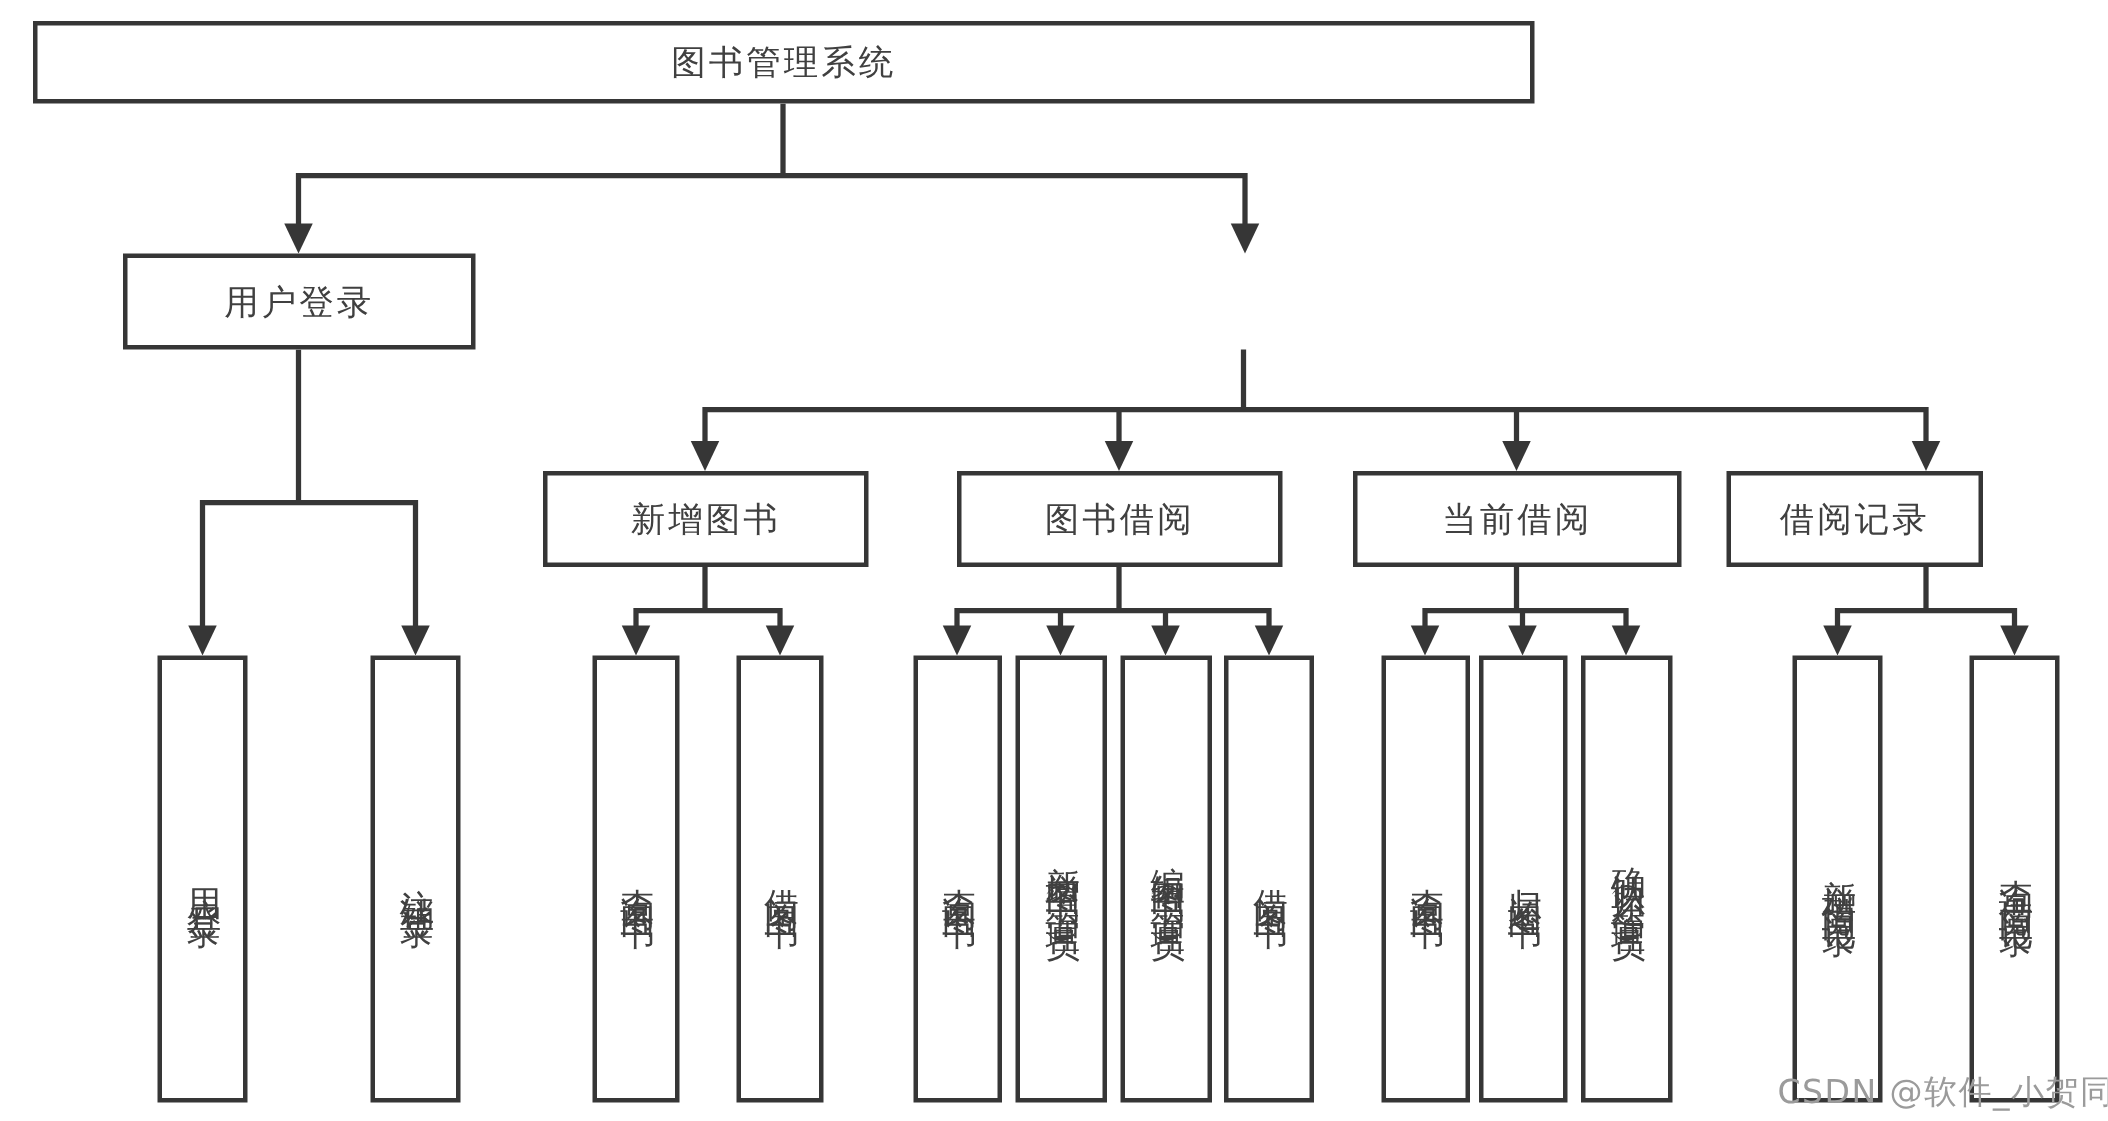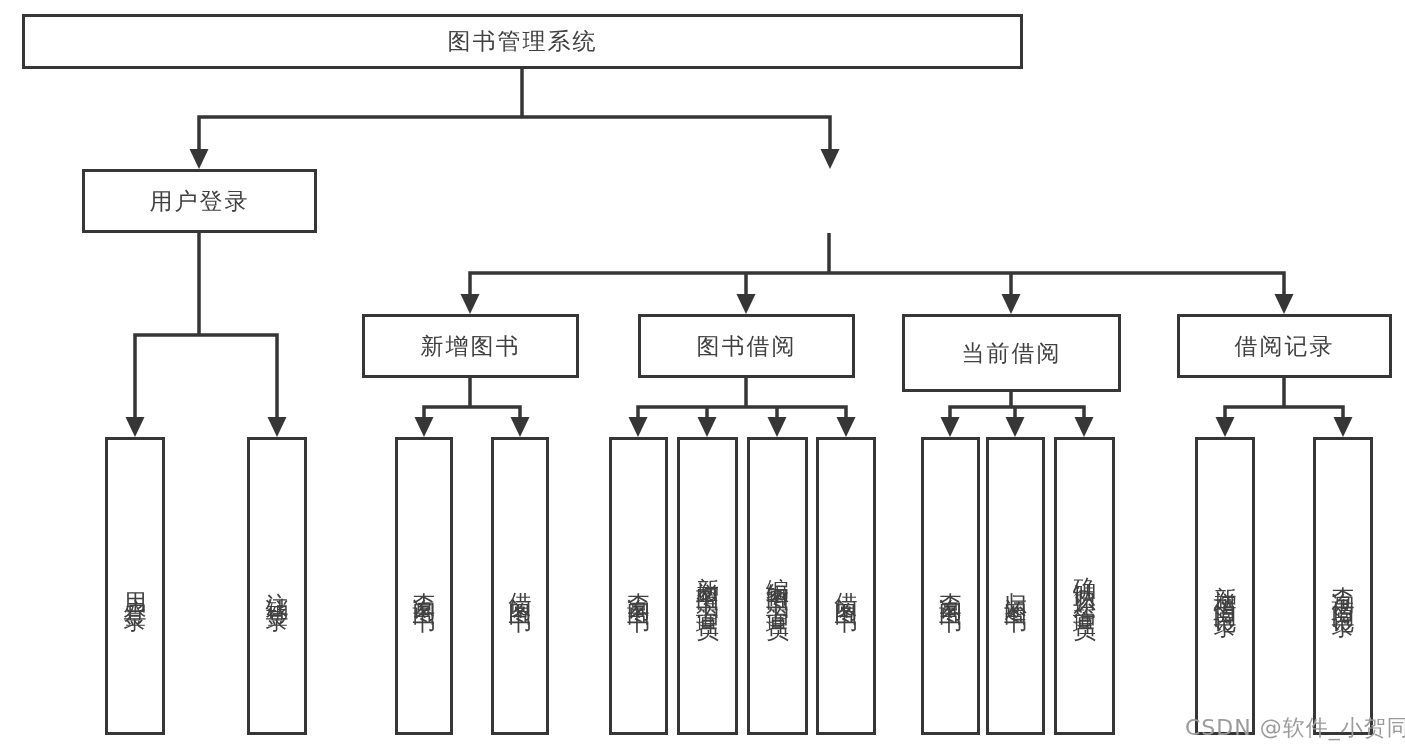--- a/index.html
+++ b/index.html
@@ -68,24 +68,24 @@
   <div class="node h-node" style="left:82px;top:169px;width:235px;height:64px">
     <span class="label">用户登录</span>
   </div>
 
   <div class="node h-node" style="left:362px;top:314px;width:217px;height:64px">
     <span class="label">新增图书</span>
   </div>
   <div class="node h-node" style="left:638px;top:314px;width:217px;height:64px">
     <span class="label">图书借阅</span>
   </div>
-  <div class="node h-node" style="left:902px;top:314px;width:219px;height:78px">
+  <div class="node h-node" style="left:902px;top:314px;width:219px;height:64px">
     <span class="label">当前借阅</span>
   </div>
-  <div class="node h-node" style="left:1177px;top:314px;width:215px;height:64px">
+  <div class="node h-node" style="left:1151px;top:314px;width:171px;height:64px">
     <span class="label">借阅记录</span>
   </div>
 
   <div class="node v-node" style="left:105px;top:437px;width:60px;height:298px">
     <span class="label">用户登录</span>
   </div>
   <div class="node v-node" style="left:247px;top:437px;width:60px;height:298px">
     <span class="label">注销登录</span>
   </div>
 

